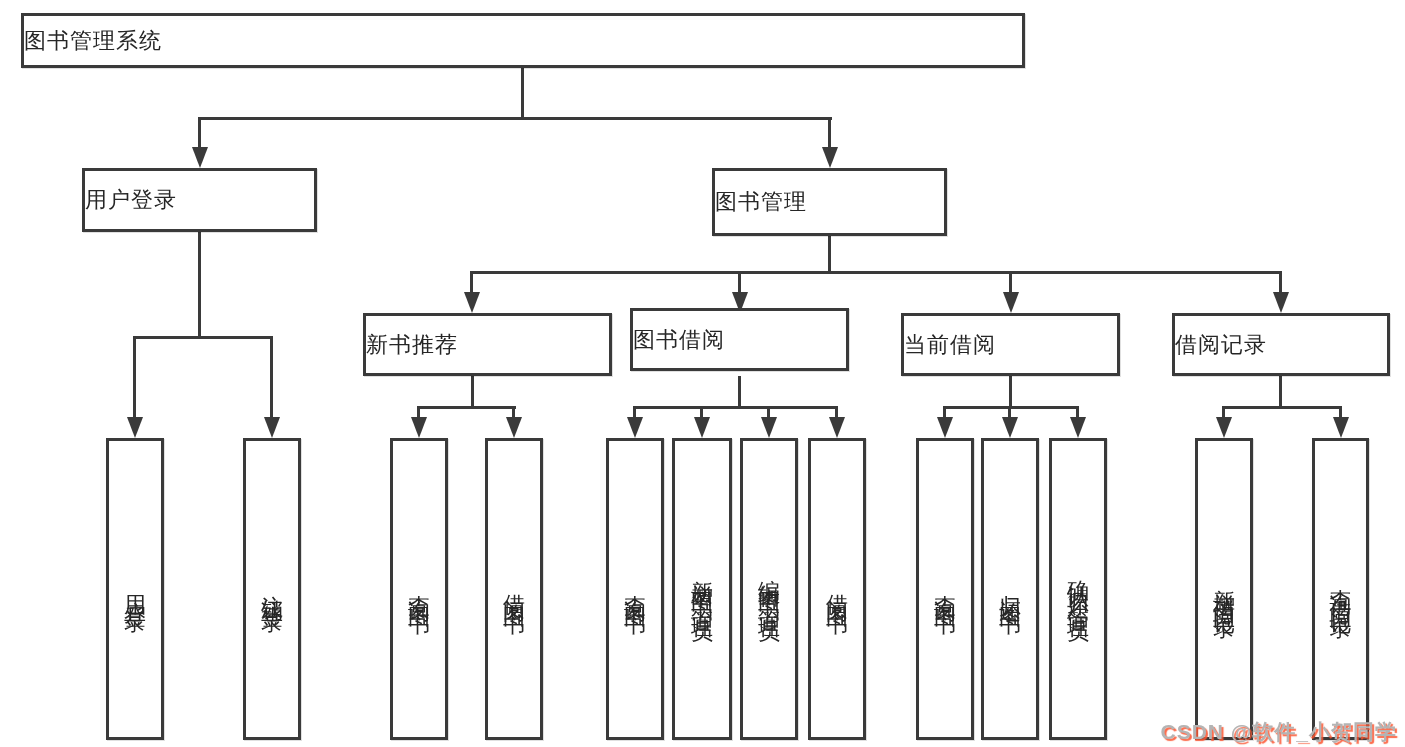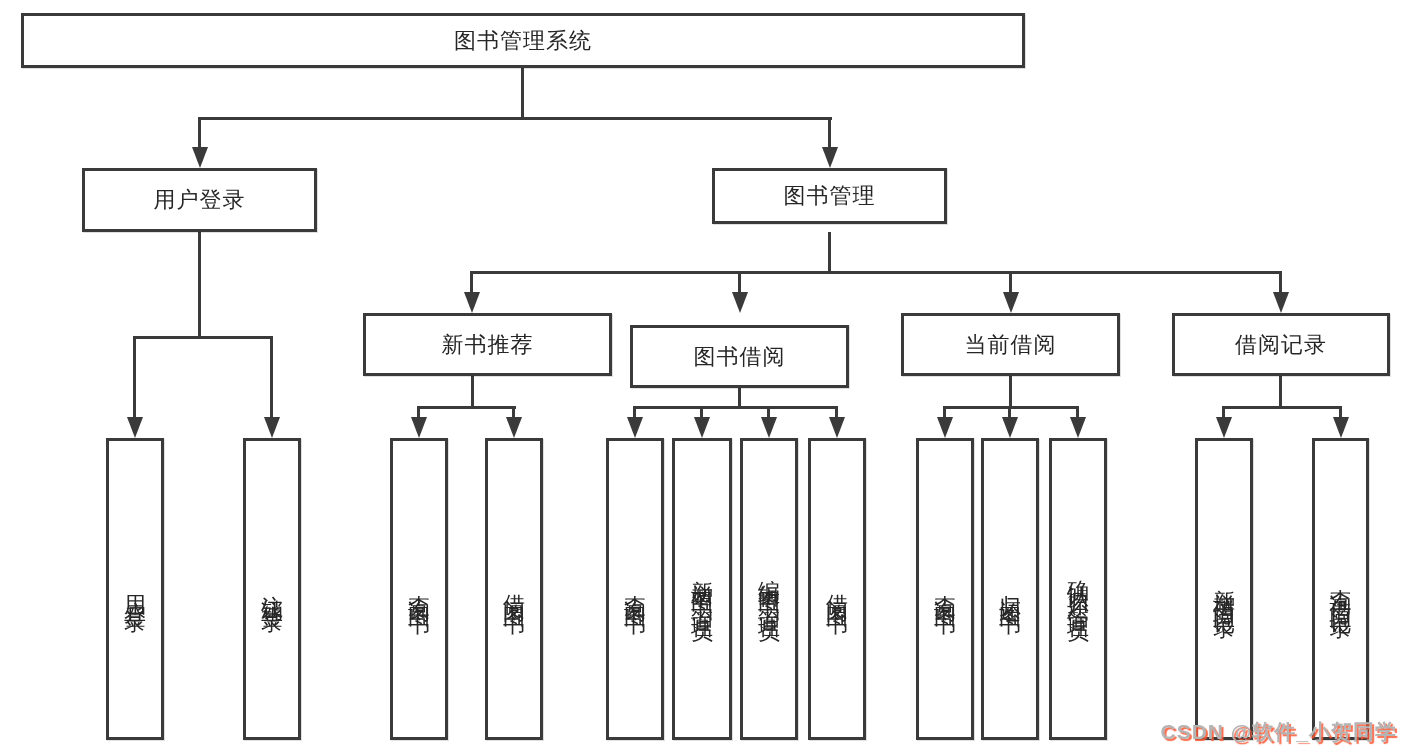--- a/index.html
+++ b/index.html
@@ -3,21 +3,21 @@
 <meta charset="utf-8">
 <style>
   html,body{margin:0;padding:0;background:#ffffff;}
   .canvas{
     position:relative;width:1405px;height:747px;background:#ffffff;
     font-family:"Liberation Sans","DejaVu Sans",sans-serif;color:#262626;
     overflow:hidden;
   }
   .node{
     position:absolute;box-sizing:border-box;background:#ffffff;
-    border:3px solid #3a3a3a;display:flex;align-items:center;justify-content:center;
+    border:3px solid #3a3a3a;display:flex;align-items:center;justify-content:flex-start;
     font-size:22px;letter-spacing:1px;box-shadow:1px 1px 0 rgba(0,0,0,0.12);
   }
   .vnode{
     position:absolute;top:438px;height:302px;box-sizing:border-box;background:#ffffff;
     border:3px solid #3a3a3a;display:flex;align-items:center;justify-content:center;
     box-shadow:1px 1px 0 rgba(0,0,0,0.12);
   }
   .vtext{
     writing-mode:vertical-rl;font-size:22px;letter-spacing:6px;line-height:1;
     white-space:nowrap;
@@ -81,28 +81,28 @@
   <div class="drop" style="left:1222px;top:406px;height:11px"></div>
   <div class="drop" style="left:1339px;top:406px;height:11px"></div>
 
   <div class="node" style="left:21px;top:13px;width:1004px;height:55px">
     <span>图书管理系统</span>
   </div>
 
   <div class="node" style="left:82px;top:168px;width:235px;height:64px">
     <span>用户登录</span>
   </div>
-  <div class="node" style="left:712px;top:168px;width:235px;height:56px">
+  <div class="node" style="left:712px;top:168px;width:235px;height:68px">
     <span>图书管理</span>
   </div>
 
   <div class="node" style="left:363px;top:313px;width:249px;height:63px">
     <span>新书推荐</span>
   </div>
-  <div class="node" style="left:630px;top:325px;width:219px;height:63px">
+  <div class="node" style="left:630px;top:308px;width:219px;height:63px">
     <span>图书借阅</span>
   </div>
   <div class="node" style="left:901px;top:313px;width:219px;height:63px">
     <span>当前借阅</span>
   </div>
   <div class="node" style="left:1172px;top:313px;width:218px;height:63px">
     <span>借阅记录</span>
   </div>
 
   <div class="vnode" style="left:106px;width:58px">

